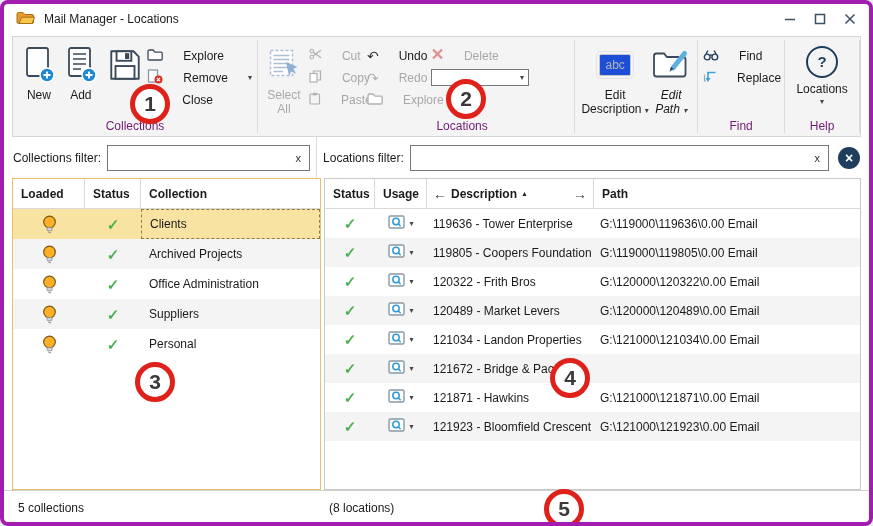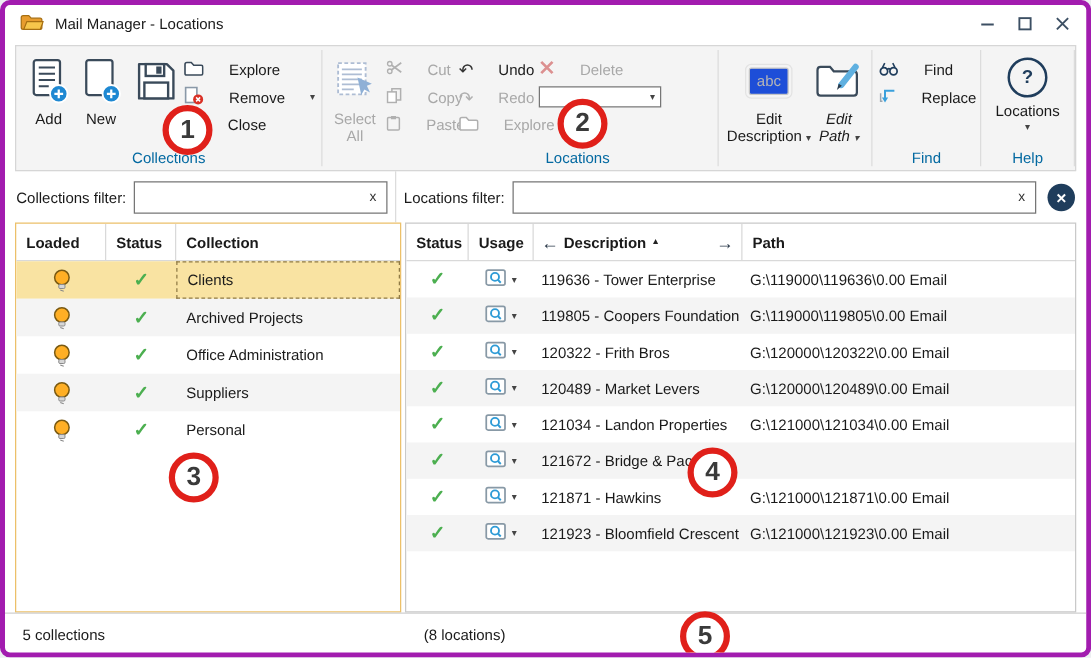--- a/index.html
+++ b/index.html
@@ -9,21 +9,21 @@
   
   .titlebar{height:30px;display:flex;align-items:center;padding:0 12px;gap:9px;}
   .title-text{font-size:12px;}
   .win-controls{margin-left:auto;display:flex;gap:16px;align-items:center;}
   .win-controls span{display:flex;align-items:center;justify-content:center;width:14px;height:14px;cursor:default;}
 
   
   .ribbon{margin:2px 8px 0;height:101px;border:1px solid #d6d6d6;background:#f4f4f4;
     display:flex;align-items:stretch;box-sizing:border-box;}
   .rgroup{position:relative;display:flex;align-items:flex-start;padding:5px 5px 17px;}
-  .rgroup-label{position:absolute;bottom:3px;left:0;right:0;text-align:center;color:#0369a1;white-space:nowrap;}
+  .rgroup-label{position:absolute;bottom:3px;left:0;right:0;text-align:center;color:#701a75;white-space:nowrap;}
   .rgroup-label.shift{left:92px;}
   .vsep{width:1px;background:#dcdcdc;margin:3px 0;}
   .bigbtn{display:flex;flex-direction:column;align-items:center;padding:1px;gap:1px;text-align:center;line-height:1.2;}
   .icon-zone{height:44px;display:flex;align-items:center;justify-content:center;}
   .blabel{white-space:normal;}
   .smallcol{display:flex;flex-direction:column;gap:5px;padding-top:5px;}
   .smallbtn{display:flex;align-items:center;gap:20px;height:17px;white-space:nowrap;}
   .disabled{color:#a8a8a8;}
   .dd{font-size:8px;color:#444;}
   .undo-glyph{font-size:14px;color:#333;line-height:1;}
@@ -66,21 +66,21 @@
   .lrow.selected{background:#f9e3a2;}
   .cell-center{display:flex;align-items:center;justify-content:center;height:100%;}
   .cell-text{padding:0 8px;display:flex;align-items:center;height:100%;box-sizing:border-box;overflow:hidden;white-space:nowrap;}
   .lrow.selected .lc-name{border:1px dashed #8f7a45;}
   .check{color:#4caf50;font-size:15px;font-weight:bold;line-height:1;}
   .usage-btn{display:flex;align-items:center;justify-content:center;gap:2px;height:100%;}
 
   
   .statusbar{position:relative;height:34px;border-top:1px solid #cfcfcf;}
   .sb-left{position:absolute;left:14px;top:50%;transform:translateY(-50%);}
-  .sb-mid{position:absolute;left:335px;top:50%;transform:translateY(-50%);}
+  .sb-mid{position:absolute;left:325px;top:50%;transform:translateY(-50%);}
 
   
   .ann{position:absolute;width:30px;height:30px;border:5px solid #e0201a;border-radius:50%;background:#fff;
     display:flex;align-items:center;justify-content:center;font-size:21px;font-weight:bold;color:#3a3a3a;z-index:50;}
 </style>
 </head>
 <body>
 
 <div class="window">
 
@@ -111,36 +111,36 @@
     </span>
   </div>
 
   <div class="ribbon">
 
     <div class="rgroup" style="width:234px;">
       <div class="bigbtn" style="width:44px;">
         <span class="icon-zone">
           <svg width="32" height="38" viewBox="0 0 32 38">
             <rect x="4" y="2" width="21" height="28" rx="2" fill="#fff" stroke="#3a4a5a" stroke-width="1.8"></rect>
-            <path d="M8 8 H21 M8 13 H21 M8 18 H21 M8 23 H16" stroke="#3a4a5a" stroke-width="1.6"></path>
             <circle cx="24" cy="29" r="7" fill="#1e88d2" stroke="#fff" stroke-width="1.5"></circle>
             <path d="M24 25.5 V32.5 M20.5 29 H27.5" stroke="#fff" stroke-width="1.8"></path>
           </svg>
         </span>
-        <span class="blabel">Add</span>
+        <span class="blabel">New</span>
       </div>
       <div class="bigbtn" style="width:44px;">
         <span class="icon-zone">
           <svg width="32" height="38" viewBox="0 0 32 38">
             <rect x="4" y="2" width="21" height="28" rx="2" fill="#fff" stroke="#3a4a5a" stroke-width="1.8"></rect>
+            <path d="M8 8 H21 M8 13 H21 M8 18 H21 M8 23 H16" stroke="#3a4a5a" stroke-width="1.6"></path>
             <circle cx="24" cy="29" r="7" fill="#1e88d2" stroke="#fff" stroke-width="1.5"></circle>
             <path d="M24 25.5 V32.5 M20.5 29 H27.5" stroke="#fff" stroke-width="1.8"></path>
           </svg>
         </span>
-        <span class="blabel">New</span>
+        <span class="blabel">Add</span>
       </div>
       <div class="bigbtn" style="width:48px;">
         <span class="icon-zone">
           <svg width="38" height="38" viewBox="0 0 36 36">
             <path d="M5 5 H26 L31 10 V31 H5 Z" fill="#fff" stroke="#3a4a5a" stroke-width="1.8" stroke-linejoin="round"></path>
             <rect x="10" y="5" width="14" height="9" fill="#fff" stroke="#3a4a5a" stroke-width="1.8"></rect>
             <rect x="18" y="6.8" width="4" height="5.5" fill="#3a4a5a"></rect>
             <rect x="9" y="19" width="18" height="12" fill="#fff" stroke="#3a4a5a" stroke-width="1.8"></rect>
           </svg>
         </span>

